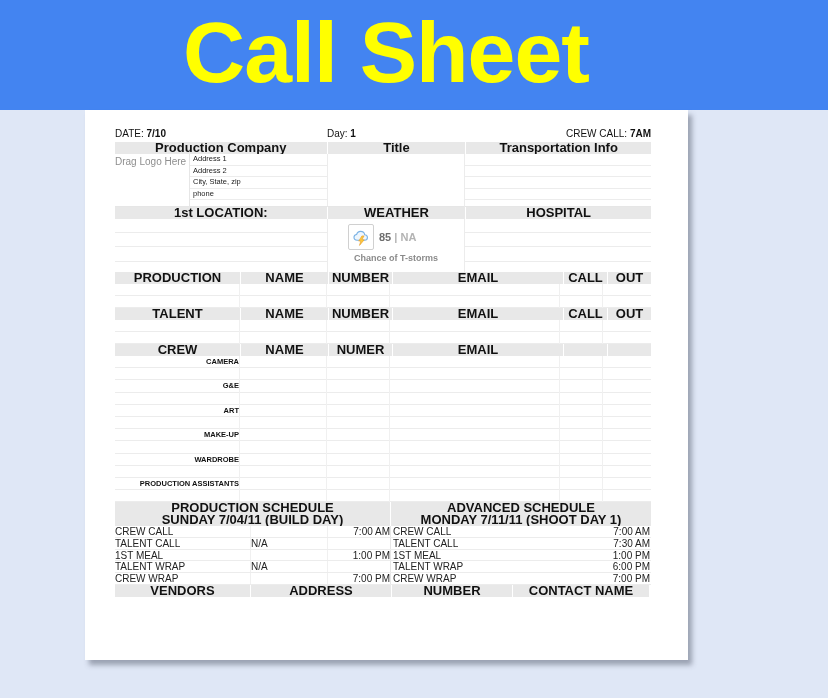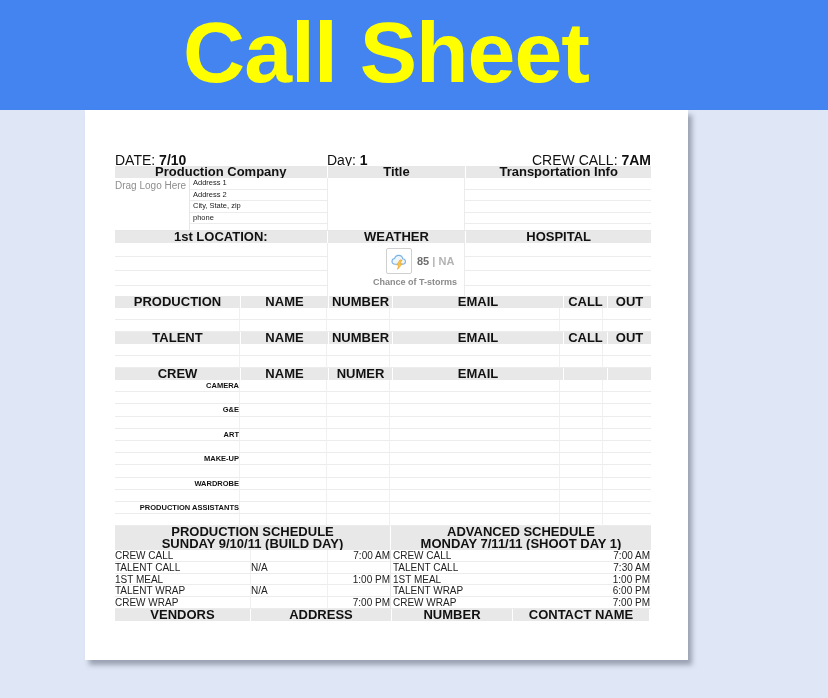--- a/index.html
+++ b/index.html
@@ -21,21 +21,21 @@
   
   .page{
     position:absolute;left:85px;top:110px;width:603px;height:550px;
     background:#ffffff;box-shadow:4px 5px 5px rgba(70,78,95,.45);
   }
   .content{position:absolute;left:30px;top:0;width:536px;}
   
   .row{display:flex;width:536px;box-sizing:border-box;}
   .cell{box-sizing:border-box;overflow:hidden;white-space:nowrap;}
   
-  .topbar{margin-top:42px;height:14px;font-size:14px;color:#111;align-items:flex-start;}
+  .topbar{margin-top:18px;height:14px;font-size:10px;color:#111;align-items:flex-start;}
   .topbar .seg-l{width:212px;text-align:left;}
   .topbar .seg-m{width:138px;text-align:left;}
   .topbar .seg-r{width:186px;text-align:right;}
   .topbar b{font-weight:700;}
   
   .ghdr{height:12px;gap:1px;background:#fff;}
   .ghdr .cell{
     background:#e8e8e8;font-size:13px;font-weight:700;color:#111;
     text-align:center;line-height:12px;height:12px;
   }
@@ -58,21 +58,21 @@
     border-bottom:1px solid #e6e6e6;}
   .sidecol{width:186px;border-bottom:1px solid #e6e6e6;}
   .siderow{height:10.6px;border-bottom:1px solid #ececec;}
   .siderow:last-child{border-bottom:none;}
   
   .weatherblock{height:53px;}
   .wxside{width:212px;}
   .wxside.right{width:186px;}
   .wxrow{height:13.2px;border-bottom:1px solid #ececec;}
   .wxmid{width:138px;border-left:1px solid #ececec;border-right:1px solid #ececec;
-    display:flex;flex-direction:column;align-items:center;padding-left:38px;}
+    display:flex;flex-direction:column;align-items:center;}
   .wxtop{display:flex;align-items:center;width:100%;padding-left:20px;box-sizing:border-box;margin-top:5px;}
   .wxiconbox{width:24px;height:24px;border:1px solid #d0d0d0;border-radius:2px;
     display:flex;align-items:center;justify-content:center;background:#fff;}
   .wxtemp{font-size:11px;color:#6d6d6d;font-weight:600;margin-left:5px;}
   .wxna{font-size:11px;color:#b3b3b3;font-weight:600;}
   .wxcond{font-size:9px;font-weight:700;color:#8a8a8a;margin-top:3px;}
   
   .blankrow{height:12px;border-bottom:1px solid #ececec;}
   .blankrow .cell{height:12px;border-right:1px solid #f0f0f0;}
   .blankrow .cell:last-child{border-right:none;}
@@ -320,21 +320,21 @@
         <div class="cell c4"></div>
         <div class="cell c5"></div>
         <div class="cell c6"></div>
     </div>
 
     <div class="row ghdr schedhdr">
       <div class="cell sL">PRODUCTION SCHEDULE</div>
       <div class="cell sR">ADVANCED SCHEDULE</div>
     </div>
     <div class="row ghdr schedhdr">
-      <div class="cell sL">SUNDAY 9/10/11 (BUILD DAY)</div>
+      <div class="cell sL">SUNDAY 7/04/11 (BUILD DAY)</div>
       <div class="cell sR">MONDAY 7/11/11 (SHOOT DAY 1)</div>
     </div>
 
     <div class="row schedrow">
       <div class="cell sl1">CREW CALL</div>
       <div class="cell sl2"></div>
       <div class="cell sl3">7:00 AM</div>
       <div class="cell sr1">CREW CALL</div>
       <div class="cell sr2">7:00 AM</div>
     </div>

